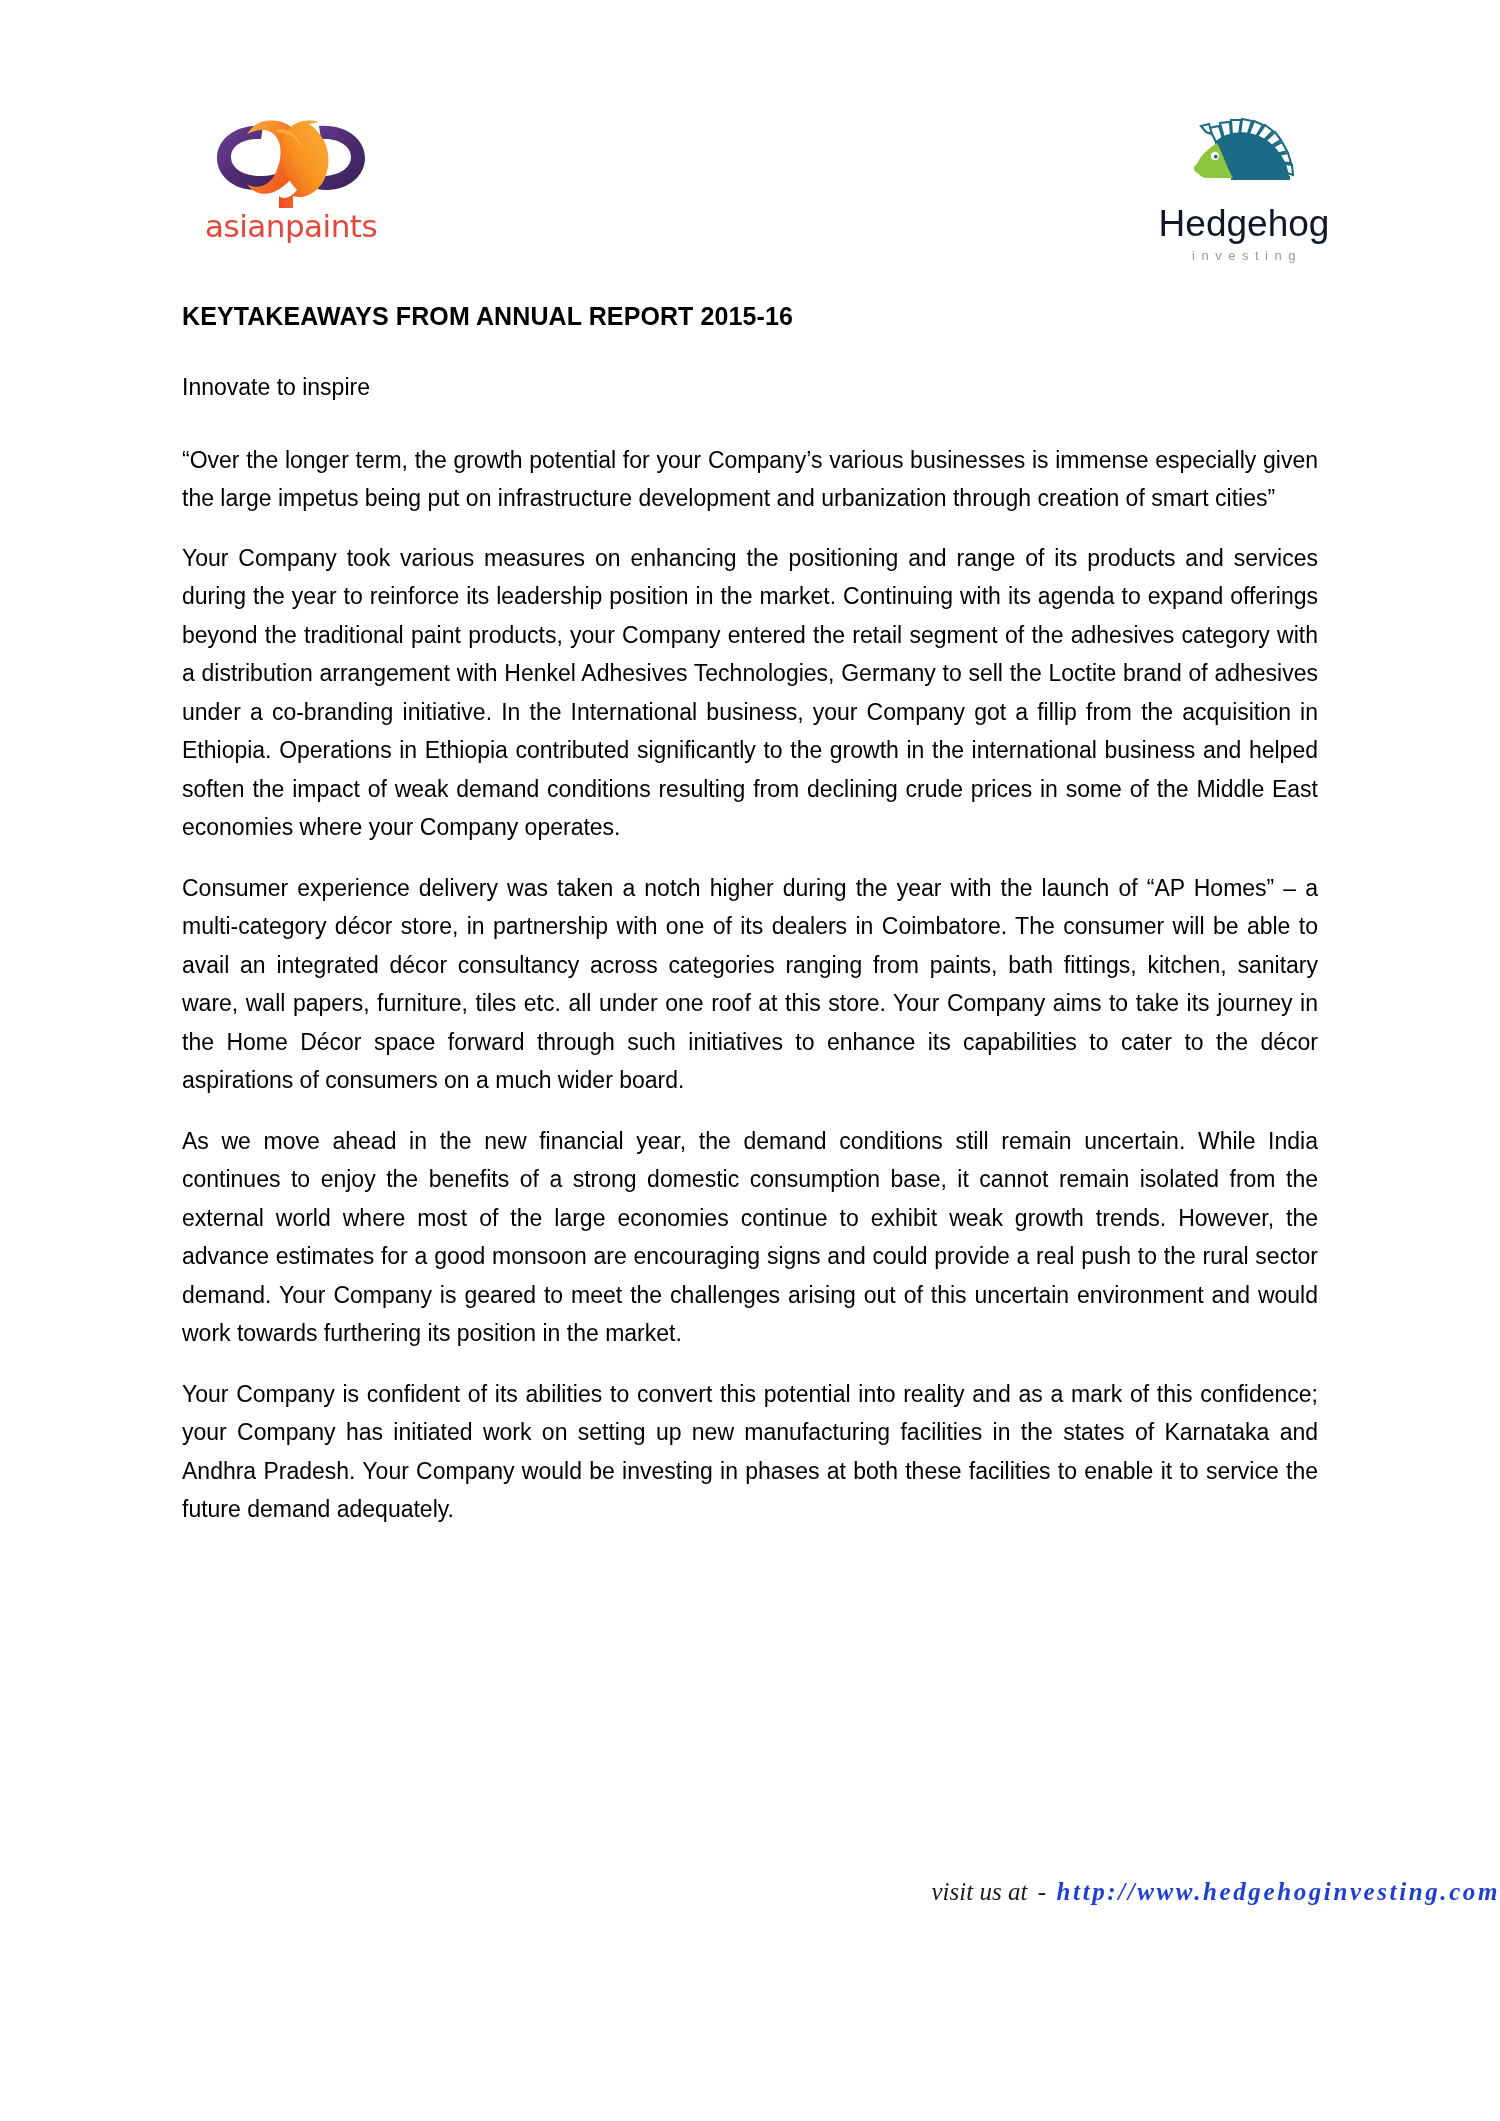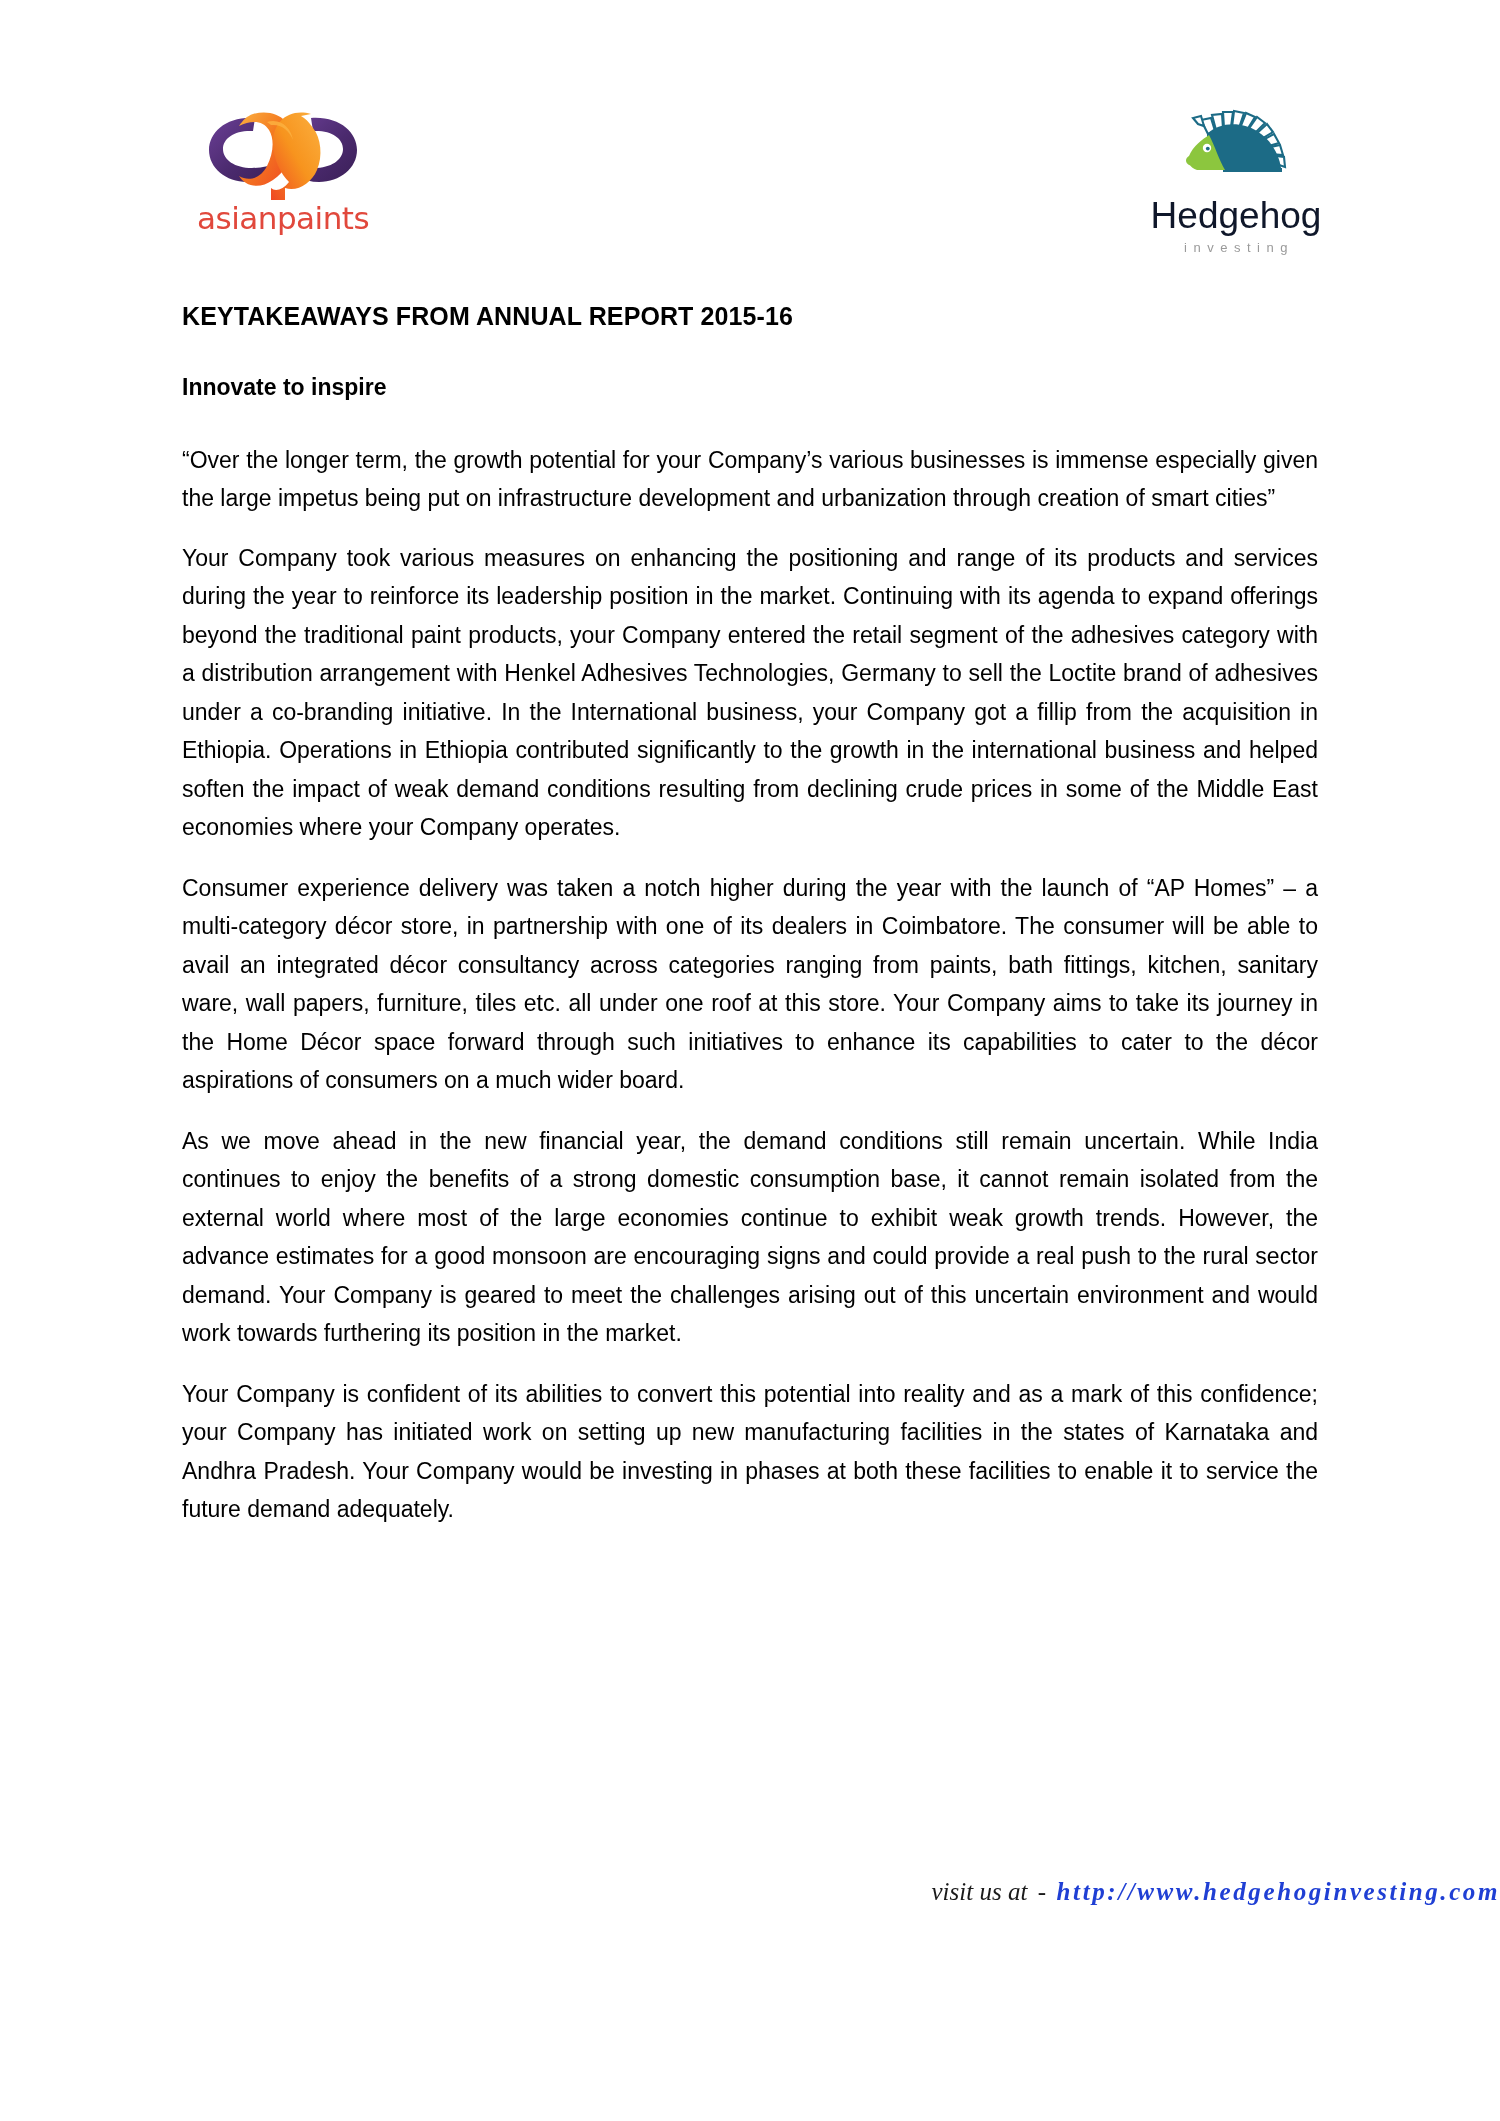--- a/index.html
+++ b/index.html
@@ -14,21 +14,21 @@
     font-family: "Liberation Sans", sans-serif;
     color: #000000;
     overflow: hidden;
   }
 
   .page {
     position: relative;
     width: 1500px;
     height: 1655px;
     box-sizing: border-box;
-    padding: 8px;
+    padding: 16px;
     background: #fff;
   }
 
   
   .header {
     position: relative;
     height: 215px;
     margin: 0;
   }
   .logo-ap {
@@ -97,21 +97,21 @@
   }
   .doc-title {
     font-size: 25px;
     font-weight: bold;
     letter-spacing: 0.1px;
     line-height: 1.35;
     margin-bottom: 38px !important;
   }
   .subtitle {
     font-size: 23px;
-    font-weight: bold;
+    font-weight: normal;
     line-height: 1.35;
     margin-bottom: 38px !important;
   }
   .section-head {
     font-size: 23px;
     font-weight: bold;
     text-decoration: underline;
     text-underline-offset: 3px;
     line-height: 1.35;
     margin-bottom: 6px !important;

